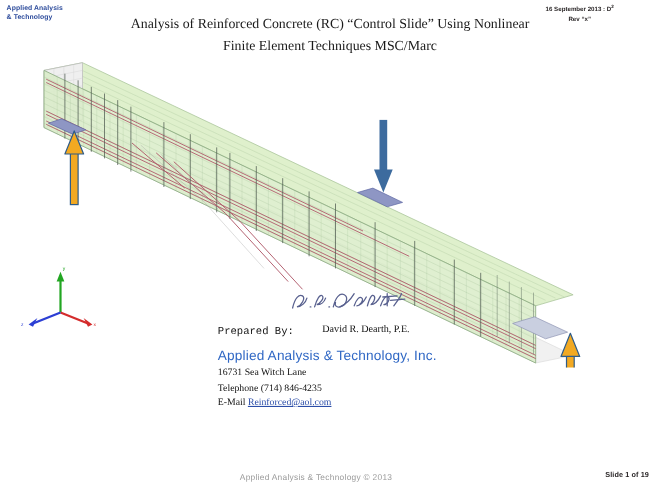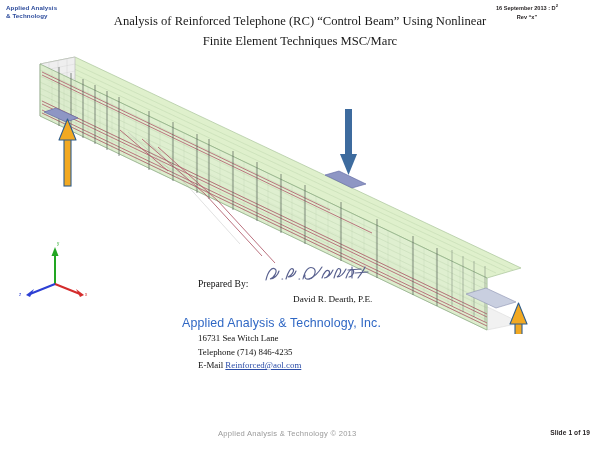--- a/index.html
+++ b/index.html
@@ -67,42 +67,43 @@
     top: 44px;
     width: 600px;
     height: 290px;
   }
   #figure svg { display: block; }
 
   
   .prepared-row {
     position: absolute;
     left: 198px;
-    top: 278px;
+    top: 296px;
     font-size: 9.6px;
     color: #111111;
+    font-family: Liberation Mono, monospace;
   }
   .signature {
     position: absolute;
     left: 262px;
     top: 262px;
     width: 110px;
     height: 26px;
   }
   .author-name {
     position: absolute;
     left: 272px;
     top: 294px;
     font-size: 9.2px;
     color: #111111;
     margin-left: 21px;
   }
   .company {
     position: absolute;
-    left: 182px;
+    left: 198px;
     top: 316px;
     font-family: "Liberation Sans", sans-serif;
     font-size: 12.4px;
     color: #2f67c4;
     letter-spacing: 0.15px;
   }
   .addr {
     position: absolute;
     left: 198px;
     top: 332px;
@@ -147,21 +148,21 @@
     <div>Applied Analysis</div>
     <div>&amp; Technology</div>
   </div>
 
   <div class="doc-meta">
     <div><span>16 September 2013 : D</span><span class="sup">2</span></div>
     <div>Rev “x”</div>
   </div>
 
   <div class="title">
-    <div>Analysis of Reinforced Telephone (RC) “Control Beam” Using Nonlinear</div>
+    <div>Analysis of Reinforced Concrete (RC) “Control Slide” Using Nonlinear</div>
     <div>Finite Element Techniques MSC/Marc</div>
   </div>
 
   <div id="figure">
     <svg width="600" height="290" viewBox="0 0 600 290" xmlns="http://www.w3.org/2000/svg">
       <defs>
 
         <clipPath id="nearFaceClip">
           <polygon points="40,20 487,234 487,286 40,72"></polygon>
         </clipPath>

